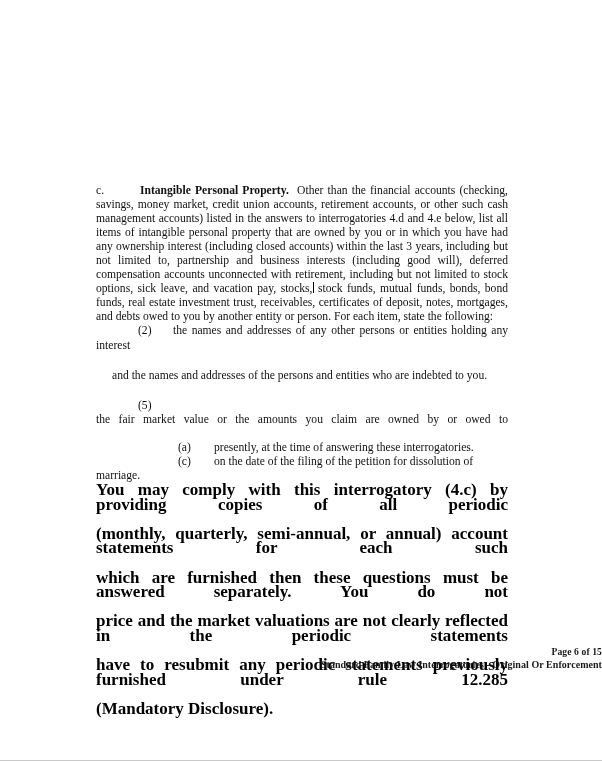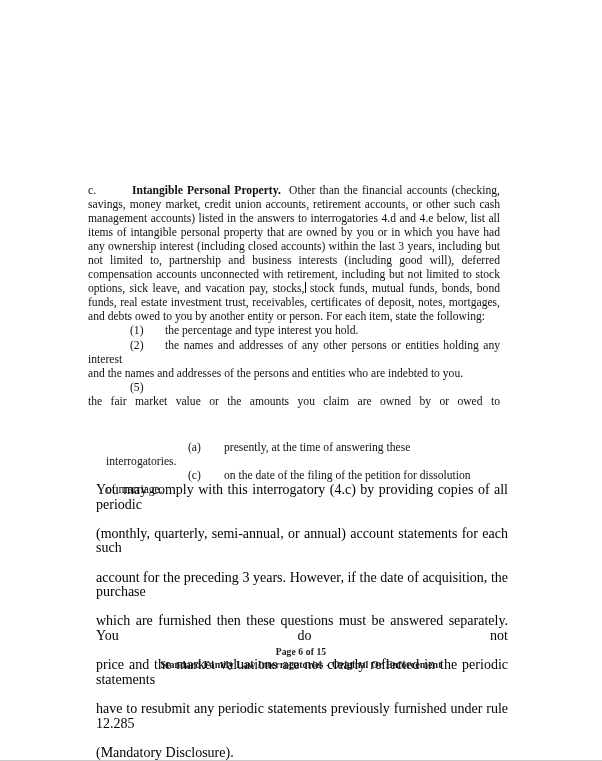--- a/index.html
+++ b/index.html
@@ -20,21 +20,21 @@
     width: 602px;
     height: 761px;
     background: #ffffff;
     box-sizing: border-box;
     border-bottom: 1px solid #c9c9c9;
   }
 
   
   .content {
     position: absolute;
-    left: 88px;
+    left: 96px;
     top: 184px;
     width: 412px;
   }
 
   .para {
     font-size: 11.6px;
     line-height: 14.05px;
     text-align: justify;
     text-justify: inter-word;
     color: #101010;
@@ -62,50 +62,50 @@
   .flowitem .marker {
     display: inline-block;
     width: 35px;
     margin-left: 42px;
   }
 
   .contline {
     font-size: 11.6px;
     line-height: 14.05px;
     color: #101010;
-    margin: 0;
+    margin: 16px;
     text-align: justify;
   }
 
   
   .letterlist {
-    margin: 18px;
+    margin: 0;
     padding: 0;
     list-style: none;
   }
   .letterlist > li {
     font-size: 11.6px;
     line-height: 14.05px;
     color: #101010;
   }
   .letterlist > li .marker {
     display: inline-block;
     width: 36px;
     margin-left: 82px;
   }
 
   
   .boldblock {
     position: absolute;
     left: 96px;
     top: 483px;
     width: 412px;
-    font-size: 14px;
+    font-size: 17px;
     line-height: 14.6px;
-    font-weight: normal;
+    font-weight: bold;
     color: #000000;
     text-align: justify;
     text-justify: inter-word;
   }
   .boldblock .lastline {
     text-align: left;
   }
 
   
   .caret {
@@ -116,21 +116,21 @@
     vertical-align: -1px;
     margin: 0 0px;
   }
 
   
   .footer {
     position: absolute;
     left: 0;
     right: 0;
     top: 646px;
-    text-align: center;
+    text-align: right;
   }
   .footer-page {
     font-size: 9.6px;
     font-weight: bold;
     color: #1a1a1a;
     letter-spacing: 0.1px;
     line-height: 12px;
   }
   .footer-title {
     font-size: 10px;
@@ -172,40 +172,38 @@
 </style>
 </head>
 <body>
 
 <div class="page">
 
   <div class="content">
 
     <p class="para"><span class="lead-label">c.</span><span class="lead-title">Intangible Personal Property.</span><span>&nbsp; <span>Other than the financial accounts (checking, savings, money market, credit union accounts, retirement accounts, or other such cash management accounts) listed in the answers to interrogatories 4.d and 4.e below, list all items of intangible personal property that are owned by you or in which you have had any ownership interest (including closed accounts) within the last 3 years, including but not limited to, partnership and business interests (including good will), deferred compensation accounts unconnected with retirement, including but not limited to stock options, sick leave, and vacation pay, stocks,</span></span><span class="caret"></span><span> <span>stock funds, mutual funds, bonds, bond funds, real estate investment trust, receivables, certificates of deposit, notes, mortgages, and debts owed to you by another entity or person.  For each item, state the following:</span></span></p>
 
-    <p class="flowitem"><span class="marker">(1)</span><span class="txt">the percentage and type interest you hold.</span></p>
 
     <p class="flowitem"><span class="marker">(2)</span><span class="txt">the names and addresses of any other persons or entities holding any interest</span></p>
     <p class="contline">and the names and addresses of the persons and entities who are indebted to you.</p>
 
 
 
     <p class="flowitem"><span class="marker">(5)</span><span class="txt jline">the fair market value or the amounts you claim are owned by or owed to</span></p>
 
     <ul class="letterlist">
       <li><span class="marker">(a)</span><span>presently, at the time of answering these interrogatories.</span></li>
       <li><span class="marker">(c)</span><span>on the date of the filing of the petition for dissolution of marriage.</span></li>
     </ul>
 
   </div>
 
   <div class="boldblock">
     <span class="jline">You may comply with this interrogatory (4.c) by providing copies of all periodic</span>
     <span class="jline">(monthly, quarterly, semi-annual, or annual) account statements for each such</span>
-    <span class="jline">account for the preceding 3 years.  However, if the date of acquisition, the purchase</span>
     <span class="jline">which are furnished then these questions must be answered separately.  You do not</span>
     <span class="jline">price and the market valuations are not clearly reflected in the periodic statements</span>
     <span class="jline">have to resubmit any periodic statements previously furnished under rule 12.285</span>
     <span class="lastline">(Mandatory Disclosure).</span>
   </div>
 
   <div class="footer">
     <div class="footer-page">Page 6 of 15</div>
     <div class="footer-title">Standard Family Law Interrogatories - Original Or Enforcement</div>
   </div>

